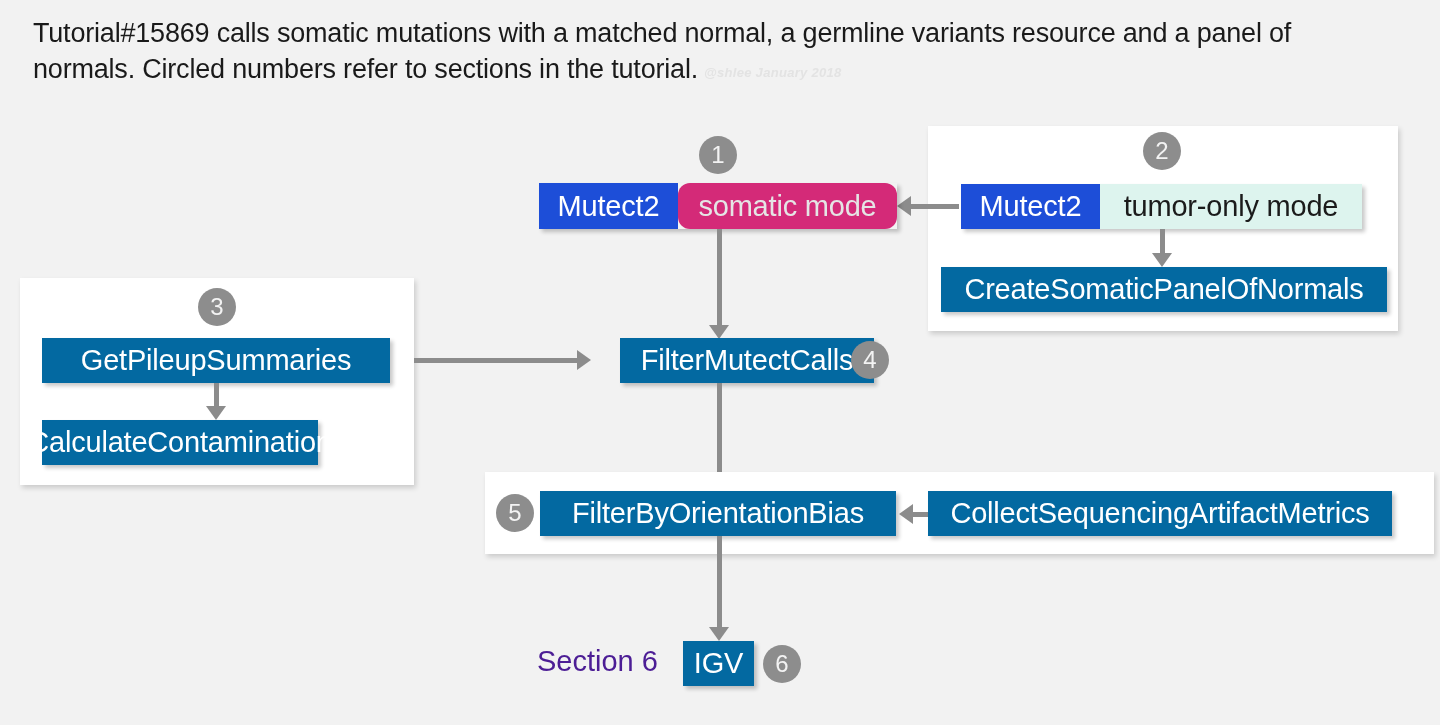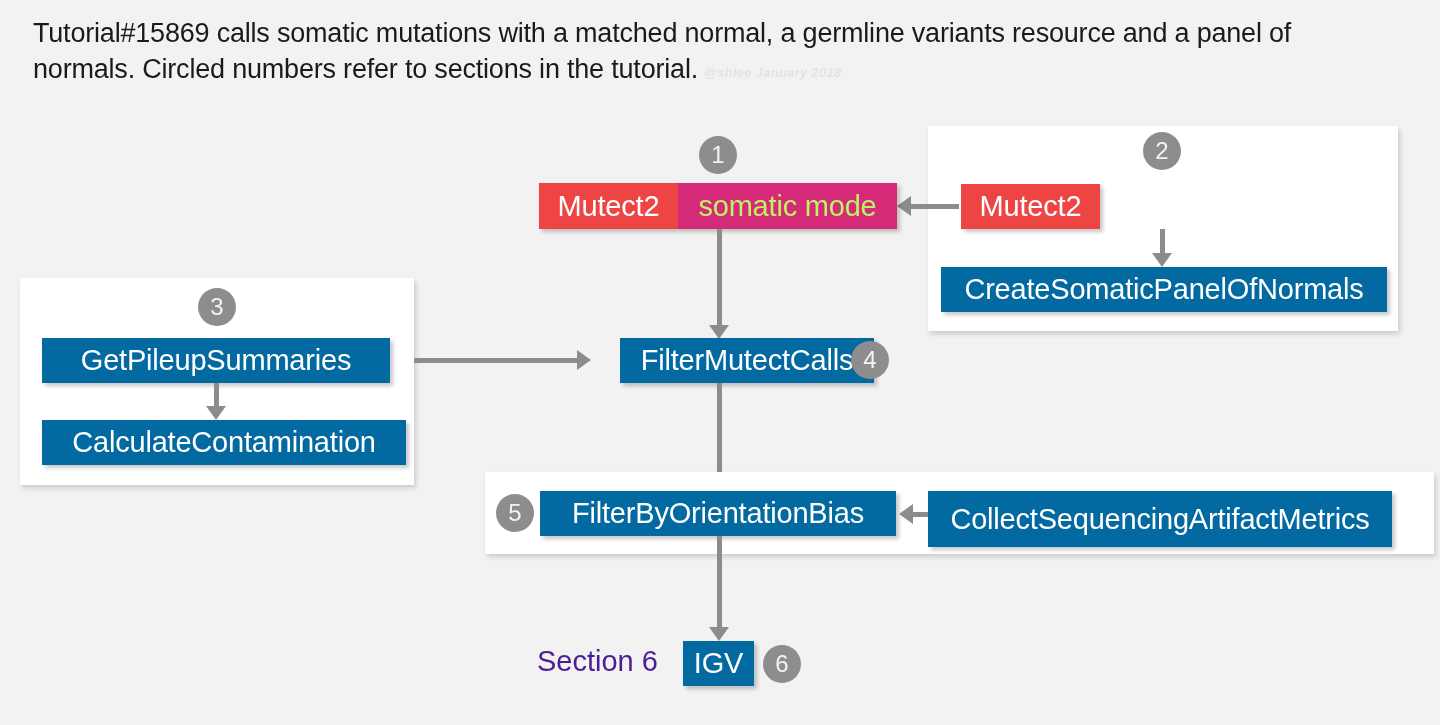--- a/index.html
+++ b/index.html
@@ -67,22 +67,22 @@
   }
   .compound > .seg {
     display: flex;
     align-items: center;
     justify-content: center;
     box-sizing: border-box;
     font-size: 29px;
     white-space: nowrap;
     letter-spacing: -0.2px;
   }
-  .seg.blue { background: #ef4444; color: #fff; }
-  .seg.pink { background: #d42a78; color: #bef264; }
+  .seg.blue { background: #1d4ed8; color: #fff; }
+  .seg.pink { background: #d42a78; color: #e5e5e5; border-radius: 12px; }
   .seg.mint { background: #ddf4ee; color: #1b1b1b; }
 
   
   .circle-num {
     position: absolute;
     width: 38px;
     height: 38px;
     border-radius: 50%;
     background: #8d8d8d;
     color: #f3f3f3;
@@ -156,20 +156,21 @@
 <div id="caption">
   <span>Tutorial#15869 calls somatic mutations with a matched normal, a germline variants resource and a panel of normals. Circled numbers refer to sections in the tutorial.</span><span class="watermark">@shlee January 2018</span>
 </div>
 
 <div class="panel" style="left:928px; top:126px; width:470px; height:205px;"></div>
 
 <div class="circle-num" style="left:1143px; top:132px;">2</div>
 
 <div class="compound" style="left:961px; top:184px; height:45px;">
   <div class="seg blue" style="width:139px; height:45px;">Mutect2</div>
+  <div class="seg mint" style="width:262px; height:45px;">tumor-only mode</div>
 </div>
 
 <div class="arrow-v" style="left:1150px; top:229px; width:24px; height:38px;">
   <div class="shaft" style="height:26px;"></div>
   <div class="head"></div>
 </div>
 
 <div class="box blue" style="left:941px; top:267px; width:446px; height:45px;">CreateSomaticPanelOfNormals</div>
 
 <div class="arrow-h left" style="left:897px; top:192px; width:62px; height:28px;">
@@ -193,21 +194,21 @@
 
 <div class="circle-num" style="left:198px; top:288px;">3</div>
 
 <div class="box blue" style="left:42px; top:338px; width:348px; height:45px;">GetPileupSummaries</div>
 
 <div class="arrow-v" style="left:204px; top:383px; width:24px; height:37px;">
   <div class="shaft" style="height:25px;"></div>
   <div class="head"></div>
 </div>
 
-<div class="box blue" style="left:42px; top:420px; width:364px; height:45px;">CalculateContamination</div>
+<div class="box blue" style="left:42px; top:420px; width:276px; height:45px;">CalculateContamination</div>
 
 <div class="arrow-h right" style="left:414px; top:346px; width:177px; height:28px;">
   <div class="shaft"></div>
   <div class="head"></div>
 </div>
 
 <div class="box blue" style="left:620px; top:338px; width:254px; height:45px;">FilterMutectCalls</div>
 
 <div class="circle-num" style="left:851px; top:341px;">4</div>
 
@@ -220,21 +221,21 @@
 
 <div class="circle-num" style="left:496px; top:494px;">5</div>
 
 <div class="box blue" style="left:540px; top:491px; width:356px; height:45px;">FilterByOrientationBias</div>
 
 <div class="arrow-h left" style="left:899px; top:500px; width:32px; height:28px;">
   <div class="shaft"></div>
   <div class="head"></div>
 </div>
 
-<div class="box blue" style="left:928px; top:491px; width:464px; height:56px;">CollectSequencingArtifactMetrics</div>
+<div class="box blue" style="left:928px; top:491px; width:464px; height:45px;">CollectSequencingArtifactMetrics</div>
 
 <div class="arrow-v" style="left:706px; top:536px; width:26px; height:105px;">
   <div class="shaft" style="height:91px;"></div>
   <div class="head"></div>
 </div>
 
 <div class="plain-label" style="left:537px; top:645px;">Section 6</div>
 
 <div class="box blue" style="left:683px; top:641px; width:71px; height:45px;">IGV</div>
 

